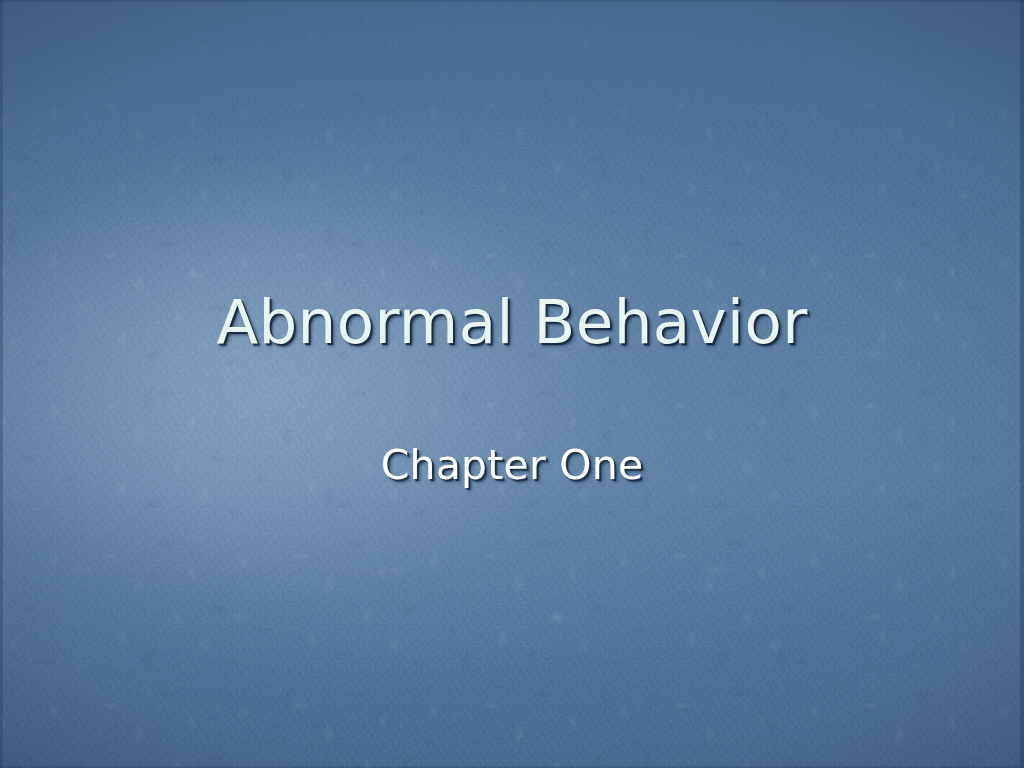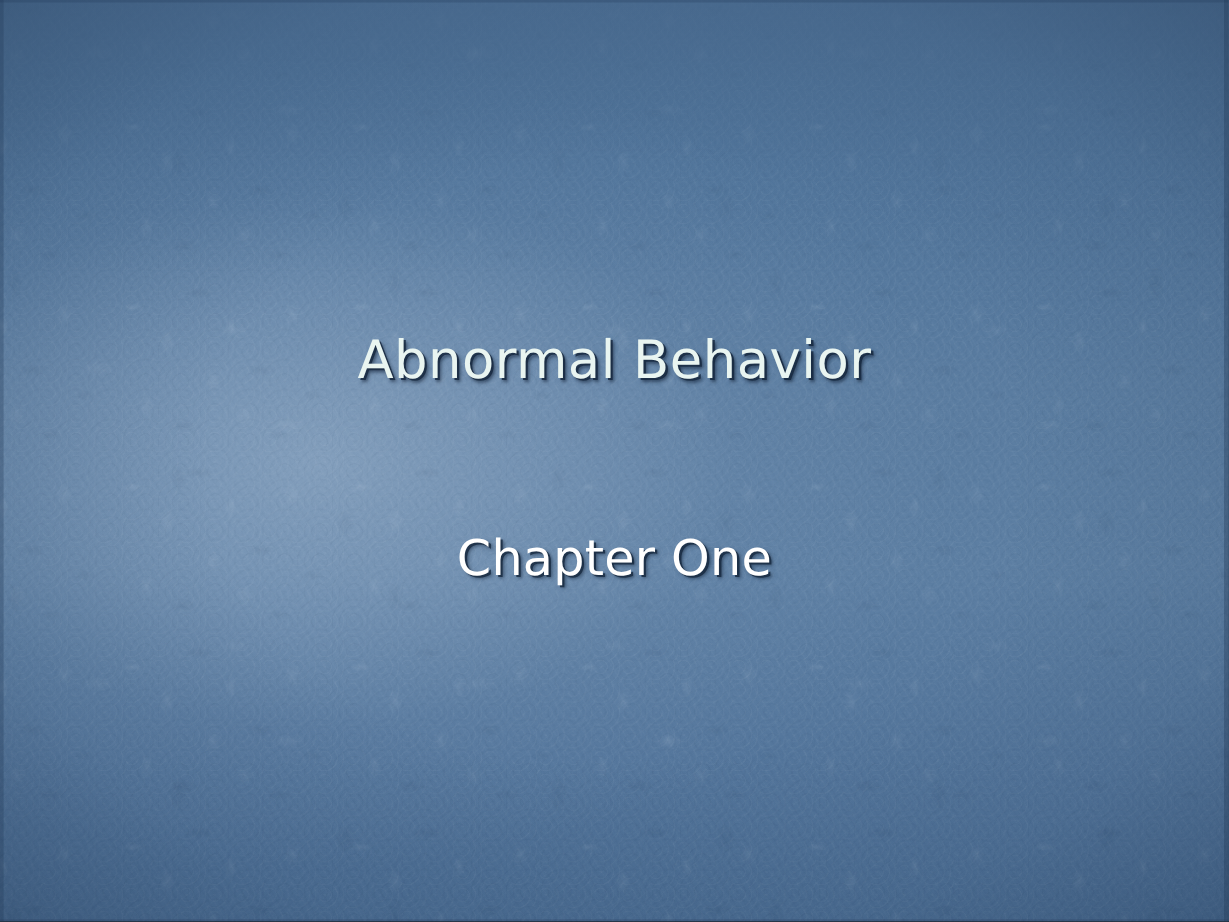--- a/index.html
+++ b/index.html
@@ -150,21 +150,21 @@
     position: absolute;
     inset: 0;
   }
 
   #slide-title {
     position: absolute;
     left: 0;
     right: 0;
     top: 248px;
     text-align: center;
-    font-size: 44px;
+    font-size: 61px;
     line-height: 1.08;
     font-weight: 400;
     letter-spacing: 0.4px;
     color: #e9f5f1;
     text-shadow:
       2px 2px 0 rgba(20,38,60,0.80),
       3px 3px 3px rgba(16,32,54,0.60);
     white-space: nowrap;
   }
 

